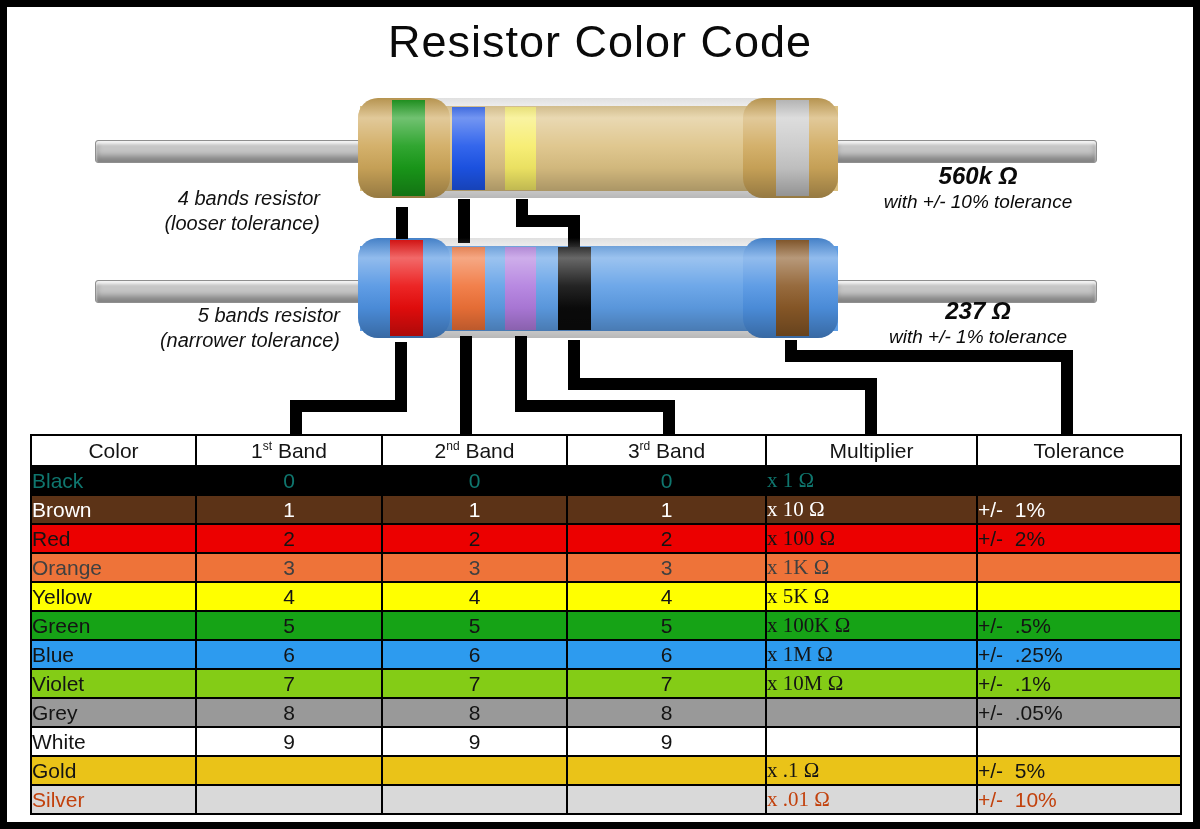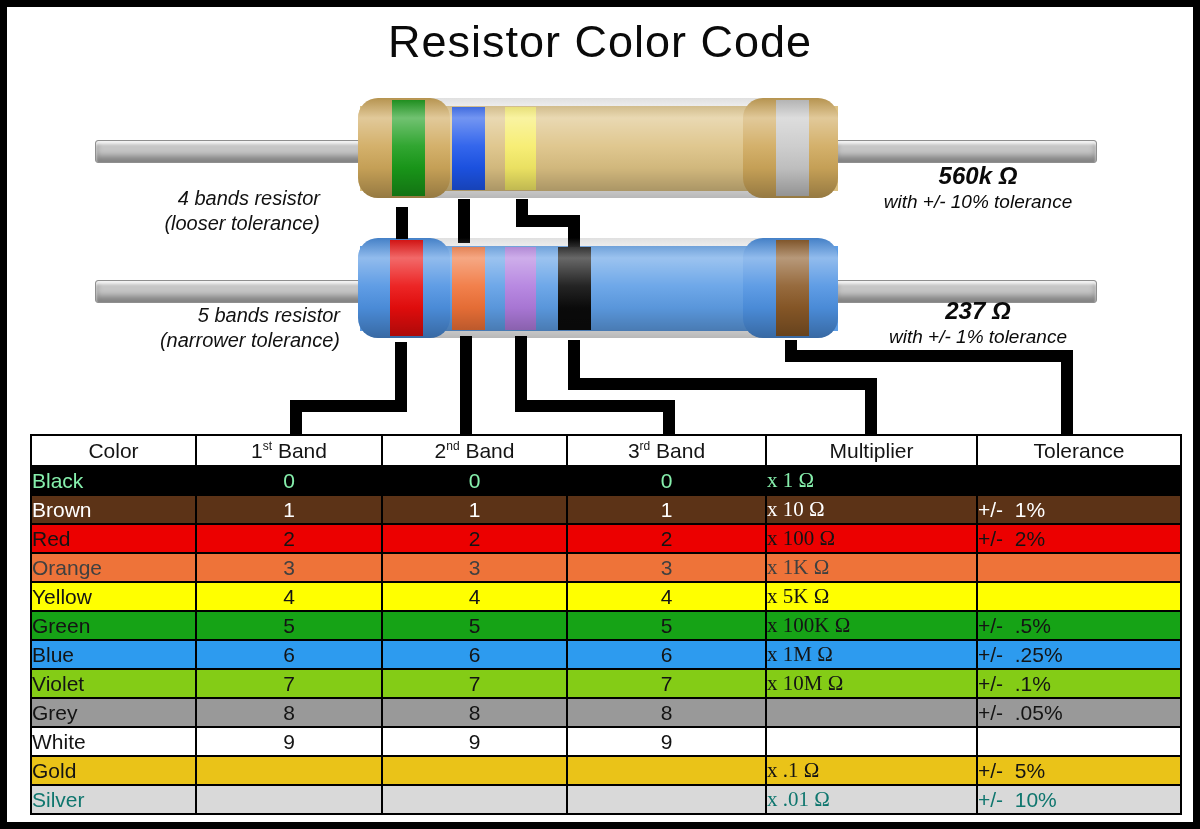--- a/index.html
+++ b/index.html
@@ -141,21 +141,21 @@
         <tr>
           <th>Color</th>
           <th>1<sup>st</sup> Band</th>
           <th>2<sup>nd</sup> Band</th>
           <th>3<sup>rd</sup> Band</th>
           <th>Multiplier</th>
           <th>Tolerance</th>
         </tr>
       </thead>
     <tbody>
-        <tr style="background: rgb(0, 0, 0); color: #86efac;">
+        <tr style="background: rgb(0, 0, 0); color: #0f766e;">
           <td class="name-cell">Black</td>
           <td class="num">0</td>
           <td class="num">0</td>
           <td class="num">0</td>
           <td class="mult">x 1 Ω</td>
           <td class="tol"></td>
         </tr>
         <tr style="background: rgb(92, 51, 23); color: rgb(255, 255, 255);">
           <td class="name-cell">Brown</td>
           <td class="num">1</td>
@@ -229,21 +229,21 @@
           <td class="tol"></td>
         </tr>
         <tr style="background: rgb(234, 195, 24); color: rgb(20, 20, 20);">
           <td class="name-cell">Gold</td>
           <td class="num"></td>
           <td class="num"></td>
           <td class="num"></td>
           <td class="mult">x .1 Ω</td>
           <td class="tol">+/-  5%</td>
         </tr>
-        <tr style="background: rgb(217, 217, 217); color: #0f766e;">
+        <tr style="background: rgb(217, 217, 217); color: #c2410c;">
           <td class="name-cell">Silver</td>
           <td class="num"></td>
           <td class="num"></td>
           <td class="num"></td>
           <td class="mult">x .01 Ω</td>
           <td class="tol">+/-  10%</td>
         </tr>
       </tbody>
   </table>
 </div>

